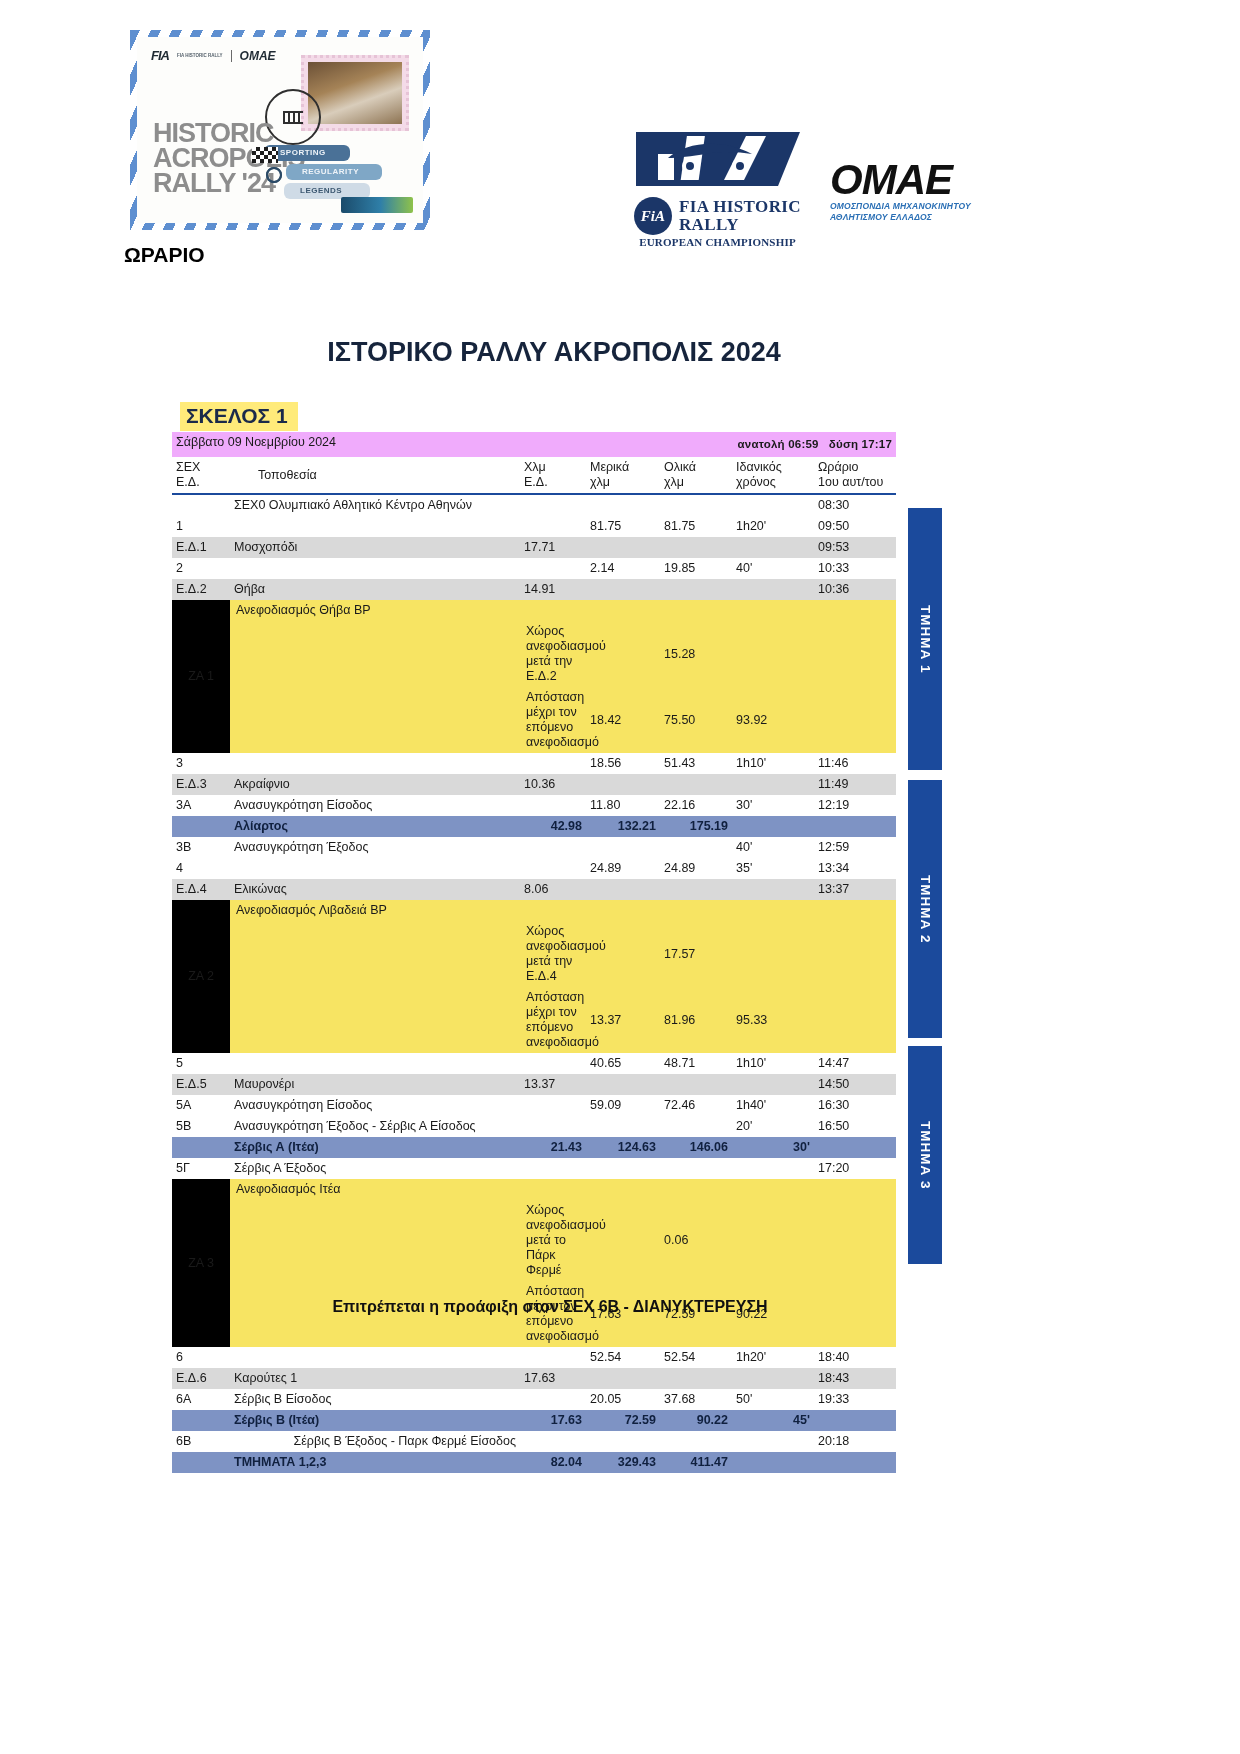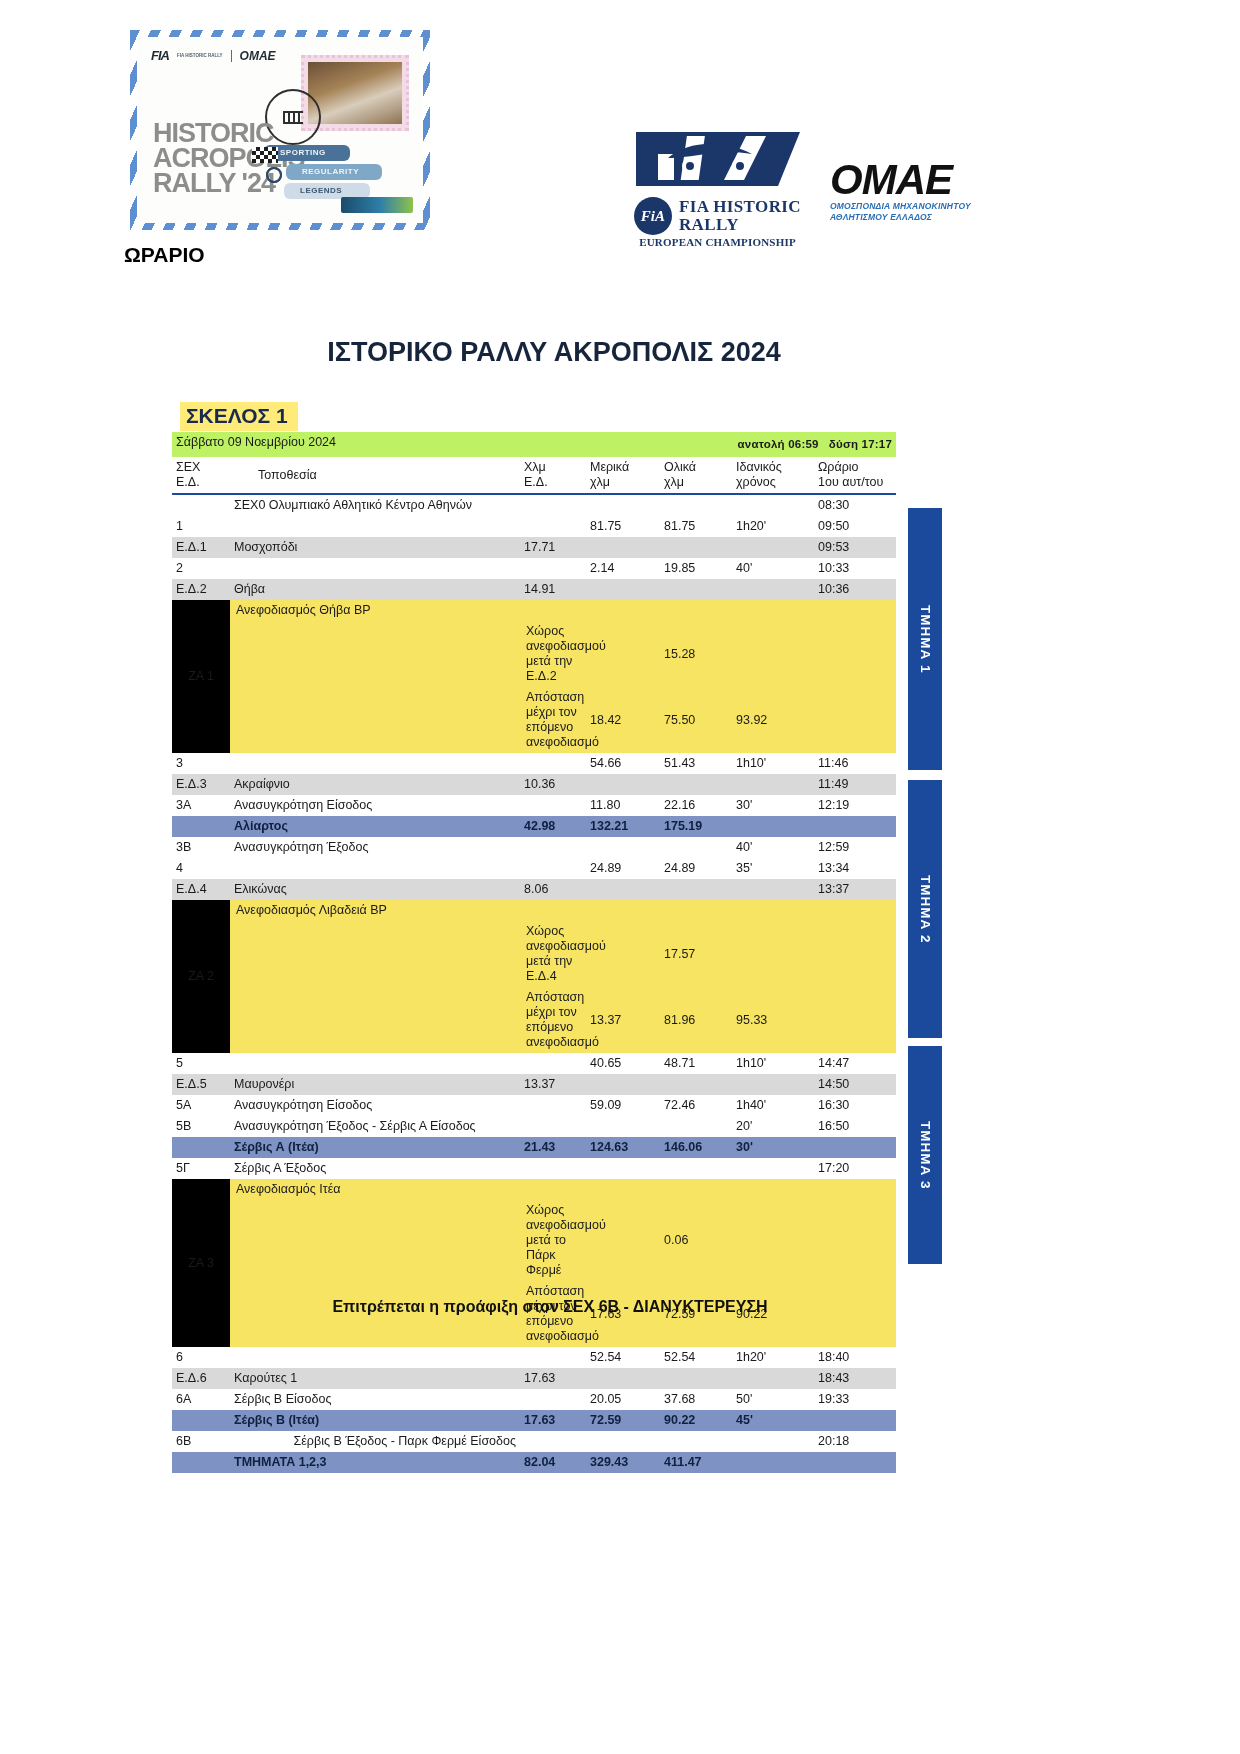--- a/index.html
+++ b/index.html
@@ -100,30 +100,30 @@
   table.tt td{font:12.5px/15px "Liberation Sans",sans-serif;color:#1a1a1a;
     padding:3px 4px;vertical-align:middle;}
   .c-sex{width:58px;text-align:center;}
   .c-loc{width:290px;text-align:left;}
   .c-km{width:66px;text-align:center;}
   .c-part{width:74px;text-align:center;}
   .c-tot{width:72px;text-align:center;}
   .c-ideal{width:82px;text-align:center;}
   .c-time{width:82px;text-align:center;}
 
-  .dayrow td{background:#bef264;color:#fff;font:bold 14.5px/19px "Liberation Sans",sans-serif;
+  .dayrow td{background:#f0abfc;color:#fff;font:bold 14.5px/19px "Liberation Sans",sans-serif;
     padding:5px 8px;margin-left:36px;}
   .dayrow .sun{float:right;font:bold 11.5px/19px "Liberation Sans",sans-serif;letter-spacing:.2px;}
   .hdrow td{font:bold 14px/17px "Liberation Sans",sans-serif;color:#000;
     background:#fff;padding:6px 4px 7px;border-bottom:2px solid #1b4a9c;}
   .hdrow .two{display:block;}
 
   tr.white td{background:#ffffff;}
   tr.grey td{background:#d9d9d9;}
-  tr.blue td{background:#7e93c4;color:#10203f;font-weight:bold;}
+  tr.blue td{background:#7e93c4;color:#10203f;font-weight:bold;text-align:right;}
   tr.yellow td{background:#f7e463;}
 
   td.ed{font-style:italic;font-weight:bold;}
   td.edname{font-style:italic;font-weight:bold;}
   td.timebold{font-style:italic;font-weight:bold;}
   td.zablk{background:#000 !important;color:#fff;font:bold 12.5px/15px "Liberation Sans",sans-serif;
     text-align:center;vertical-align:middle;}
   td.refuel-title{font-style:italic;font-weight:bold;}
   td.refuel-txt{font-weight:bold;}
 
@@ -343,21 +343,21 @@
           <td>18.42</td>
           <td>75.50</td>
           <td>93.92</td>
           <td></td>
           <td></td>
         </tr>
         <tr class="white">
           <td>3</td>
           <td style="text-align: left; padding-left: 4px;"></td>
           <td></td>
-          <td>54.66</td>
+          <td>18.56</td>
           <td>51.43</td>
           <td>1h10'</td>
           <td>11:46</td>
         </tr>
         <tr class="grey">
           <td class="ed">Ε.Δ.3</td>
           <td class="edname" style="text-align: left; padding-left: 4px;">Ακραίφνιο</td>
           <td>10.36</td>
           <td></td>
           <td></td>

